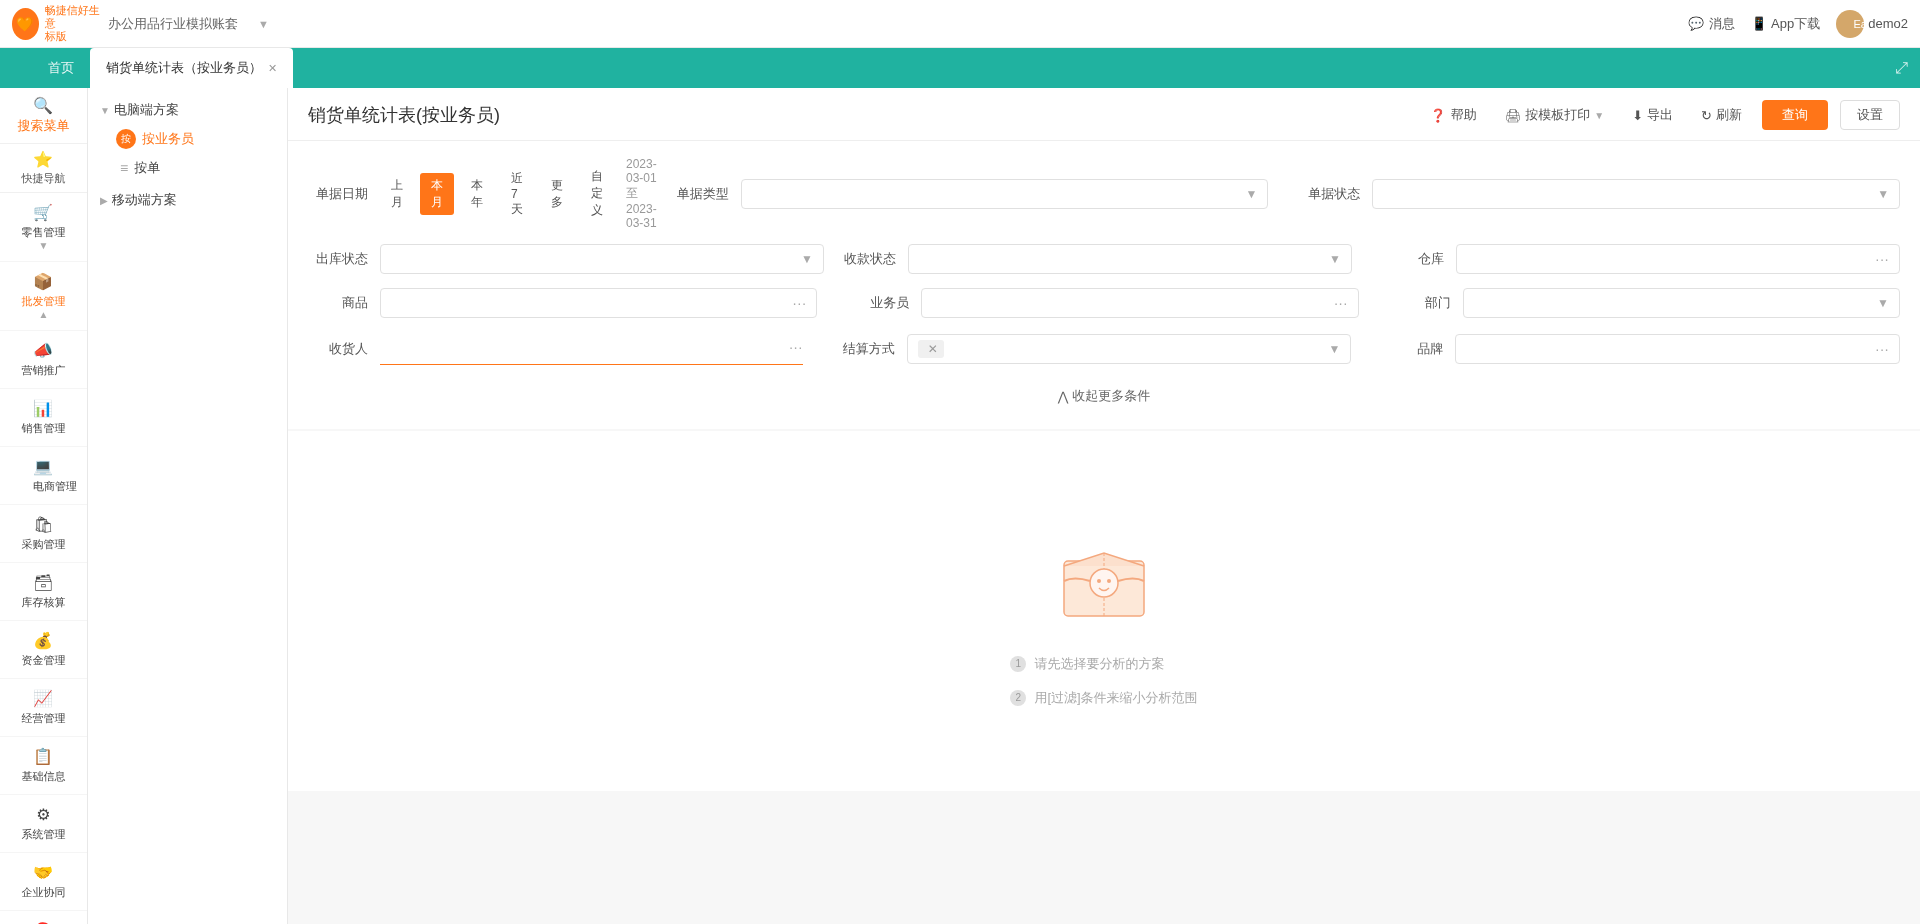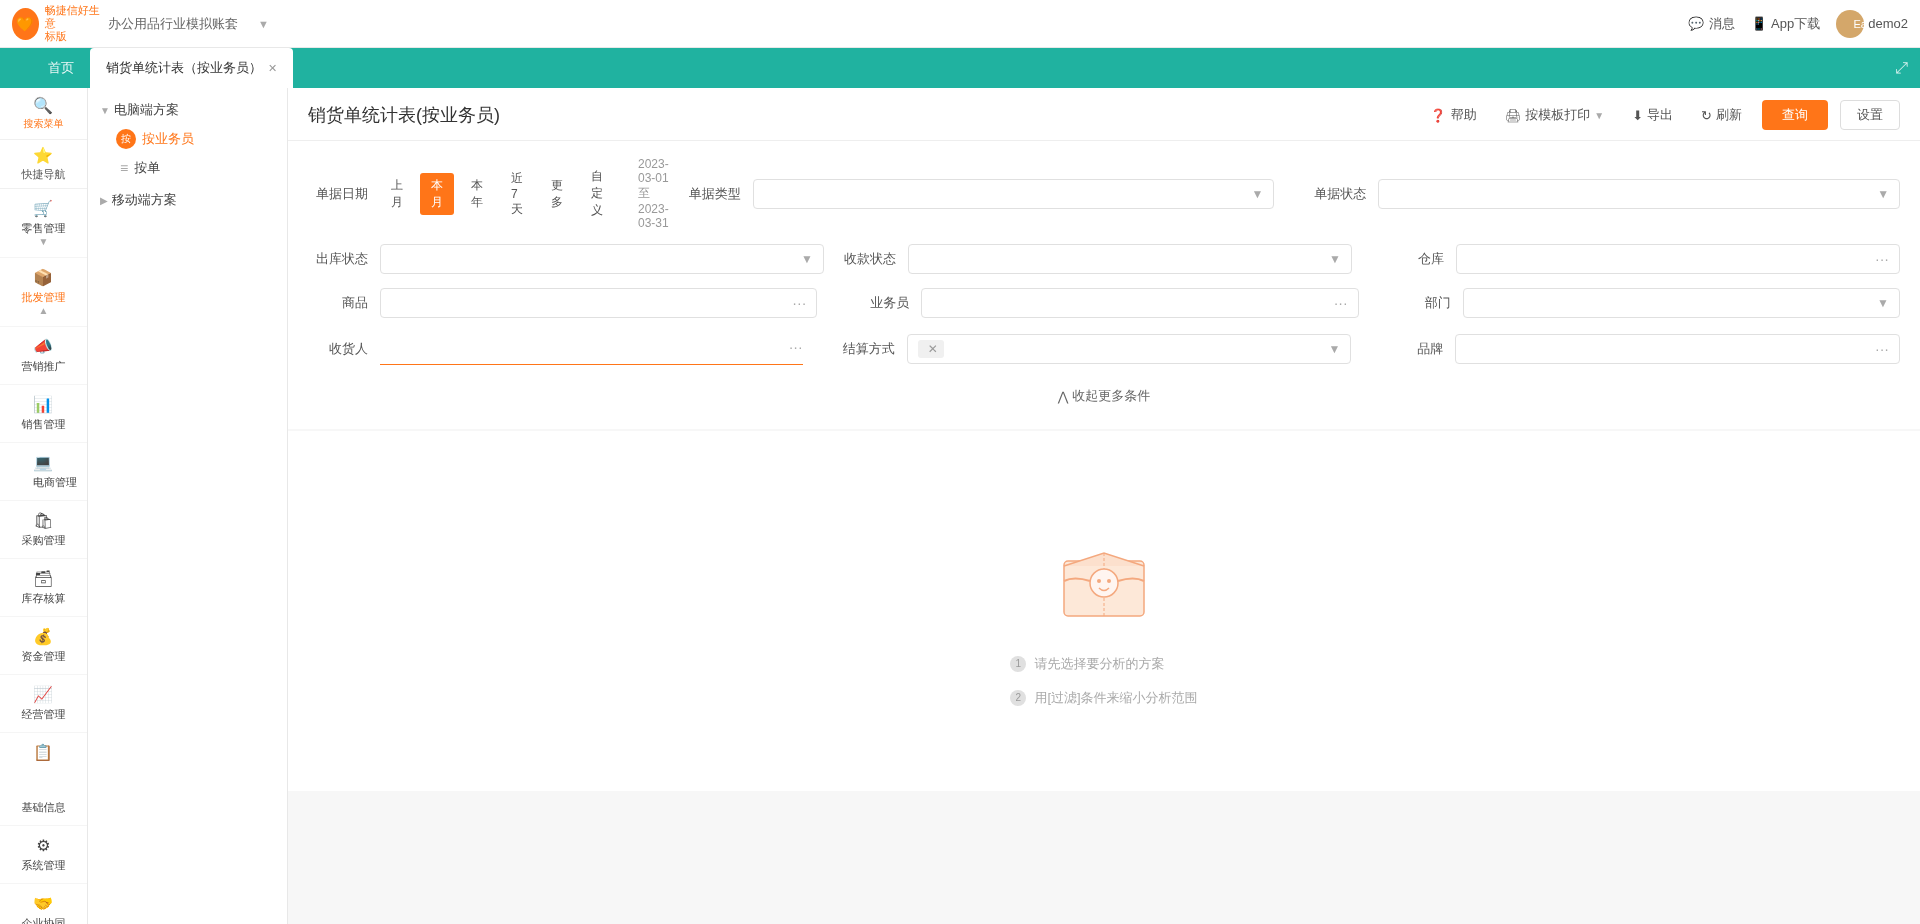--- a/index.html
+++ b/index.html
@@ -329,21 +329,21 @@
       border: 1px solid transparent;
       color: #555;
     }
     .date-btn.active {
       background: #ff7518;
       color: white;
     }
     .date-range-text {
       font-size: 12px;
       color: #999;
-      margin-left: 18px;
+      margin-left: 6px;
     }
     .filter-select {
       flex: 1;
       height: 30px;
       border: 1px solid #e0e0e0;
       border-radius: 4px;
       padding: 0 10px;
       font-size: 13px;
       color: #555;
       background: white;
@@ -481,21 +481,21 @@
   <div class="tab-expand">
     <span>⤢</span>
   </div>
 </div>
 
 <div class="main-layout">
 
   <div class="sidebar">
     <div class="sidebar-search">
       <div style="font-size:16px;">🔍</div>
-      <div style="font-size:10px; margin-top:2px;">搜索菜单</div>
+      <div style="font-size:13px; margin-top:2px;">搜索菜单</div>
     </div>
     <div class="sidebar-nav">
       <div style="font-size:16px;">⭐</div>
       <div style="font-size:11px; margin-top:2px;">快捷导航</div>
     </div>
     <div class="sidebar-item">
       <div class="sidebar-item-icon">🛒</div>
       <div style="font-size:11px;">零售管理</div>
       <div style="font-size:10px; color:#aaa;">▼</div>
     </div>
@@ -527,21 +527,21 @@
     <div class="sidebar-item">
       <div class="sidebar-item-icon">💰</div>
       <div style="font-size:11px;">资金管理</div>
     </div>
     <div class="sidebar-item">
       <div class="sidebar-item-icon">📈</div>
       <div style="font-size:11px;">经营管理</div>
     </div>
     <div class="sidebar-item">
       <div class="sidebar-item-icon">📋</div>
-      <div style="font-size:11px;margin-top:35px;">基础信息</div>
+      <div style="font-size:11px;">基础信息</div>
     </div>
     <div class="sidebar-item">
       <div class="sidebar-item-icon">⚙</div>
       <div style="font-size:11px;">系统管理</div>
     </div>
     <div class="sidebar-item">
       <div class="sidebar-item-icon">🤝</div>
       <div style="font-size:11px;">企业协同</div>
     </div>
     <div class="sidebar-item">

